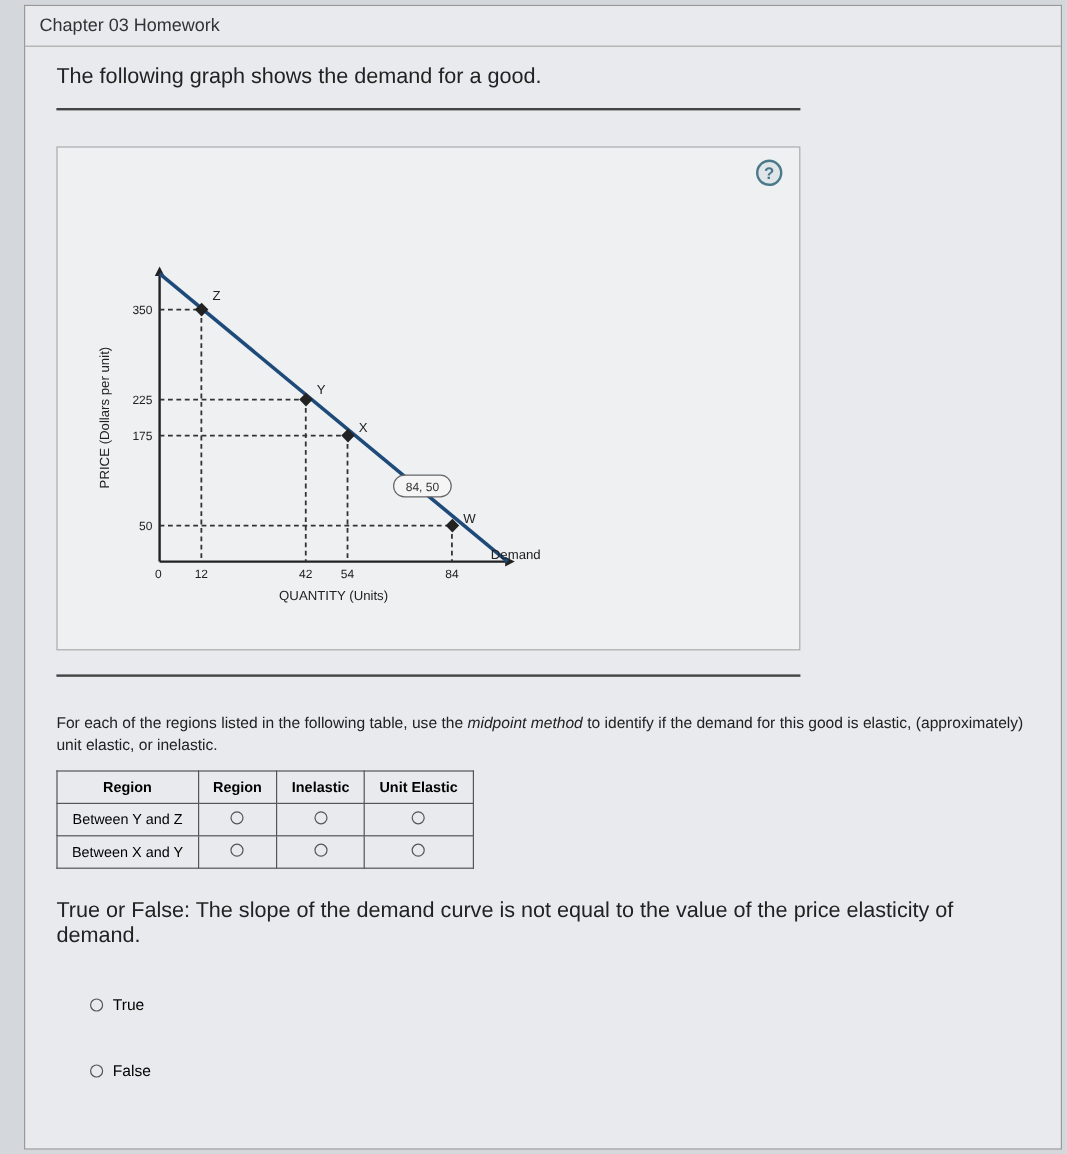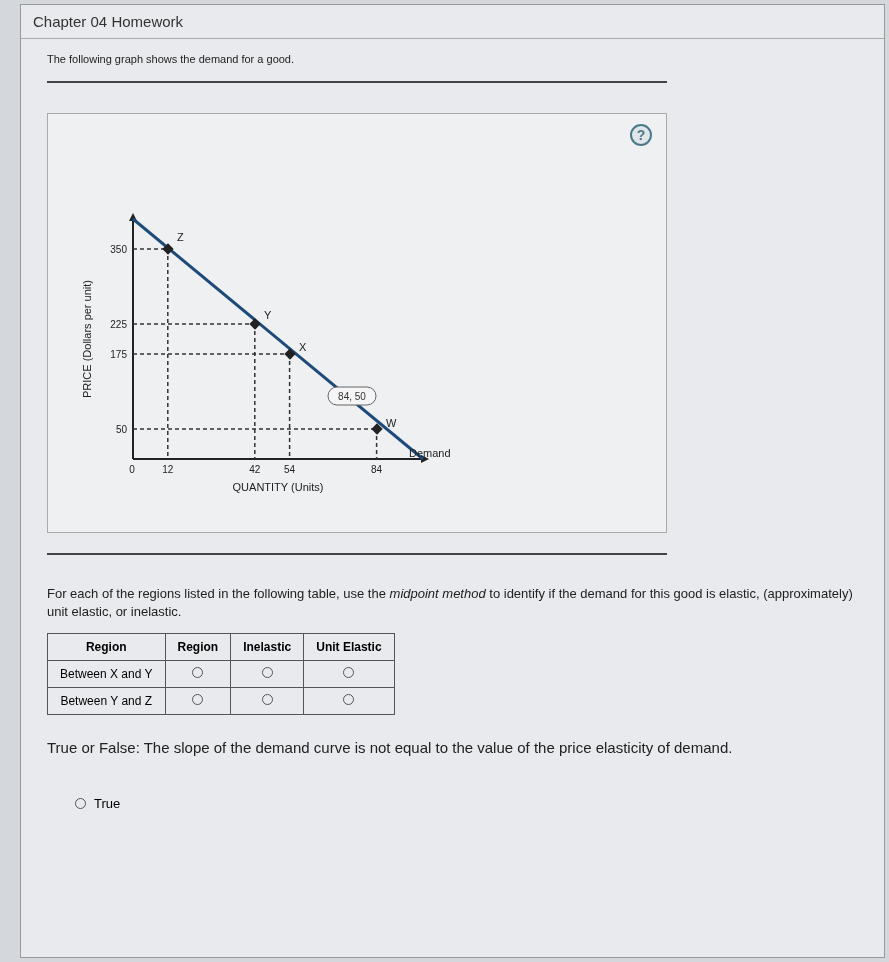--- a/index.html
+++ b/index.html
@@ -20,21 +20,21 @@
   .title-bar {
     padding: 8px 12px;
     border-bottom: 1px solid #aaa;
     font-size: 15px;
     color: #333;
   }
   .content {
     padding: 14px 26px;
   }
   .intro {
-    font-size: 11px;
+    font-size: 18px;
     color: #222;
     margin-bottom: 16px;
   }
   .hr {
     border-top: 2px solid #444;
     margin: 10px 0 30px 0;
     width: 620px;
   }
   .hr2 {
     border-top: 2px solid #444;
@@ -88,41 +88,41 @@
   }
   table.regions th { font-weight: bold; }
   table.regions td.center { text-align: center; }
   .radio {
     display: inline-block;
     width: 11px; height: 11px;
     border: 1px solid #555;
     border-radius: 50%;
   }
   .tf-question {
-    font-size: 15px;
+    font-size: 18px;
     color: #222;
     margin-bottom: 14px;
   }
   .tf-options {
     padding-left: 28px;
   }
   .tf-option {
     font-size: 13px;
     margin-bottom: 10px;
     display: flex;
     align-items: center;
     gap: 8px;
     margin-top: 40px;
   }
 </style>
 </head>
 <body>
 
 <div class="page">
-  <div class="title-bar">Chapter 04 Homework</div>
+  <div class="title-bar">Chapter 03 Homework</div>
   <div class="content">
     <div class="intro">The following graph shows the demand for a good.</div>
     <div class="hr"></div>
 
     <div class="graph-box">
       <div class="help-icon">?</div>
       <div class="chart-area">
         <svg width="320" height="280" viewBox="0 0 320 280" style="overflow:visible">
 
           <line x1="0" y1="0" x2="0" y2="240" stroke="#222" stroke-width="2"></line>
@@ -184,35 +184,39 @@
 
     <table class="regions">
       <tbody>
           <tr>
         <th>Region</th>
         <th>Region</th>
         <th>Inelastic</th>
         <th>Unit Elastic</th>
       </tr>
       <tr>
-        <td>Between X and Y</td>
+        <td>Between Y and Z</td>
         <td class="center"><span class="radio"></span></td>
         <td class="center"><span class="radio"></span></td>
         <td class="center"><span class="radio"></span></td>
       </tr>
       <tr>
-        <td>Between Y and Z</td>
+        <td>Between X and Y</td>
         <td class="center"><span class="radio"></span></td>
         <td class="center"><span class="radio"></span></td>
         <td class="center"><span class="radio"></span></td>
       </tr>
     </tbody>
       </table>
 
     <div class="tf-question">True or False: The slope of the demand curve is not equal to the value of the price elasticity of demand.</div>
     <div class="tf-options">
       <div class="tf-option">
         <span class="radio"></span>
         <span>True</span>
       </div>
+      <div class="tf-option">
+        <span class="radio"></span>
+        <span>False</span>
+      </div>
     </div>
   </div>
 </div>
 
 </body></html>

